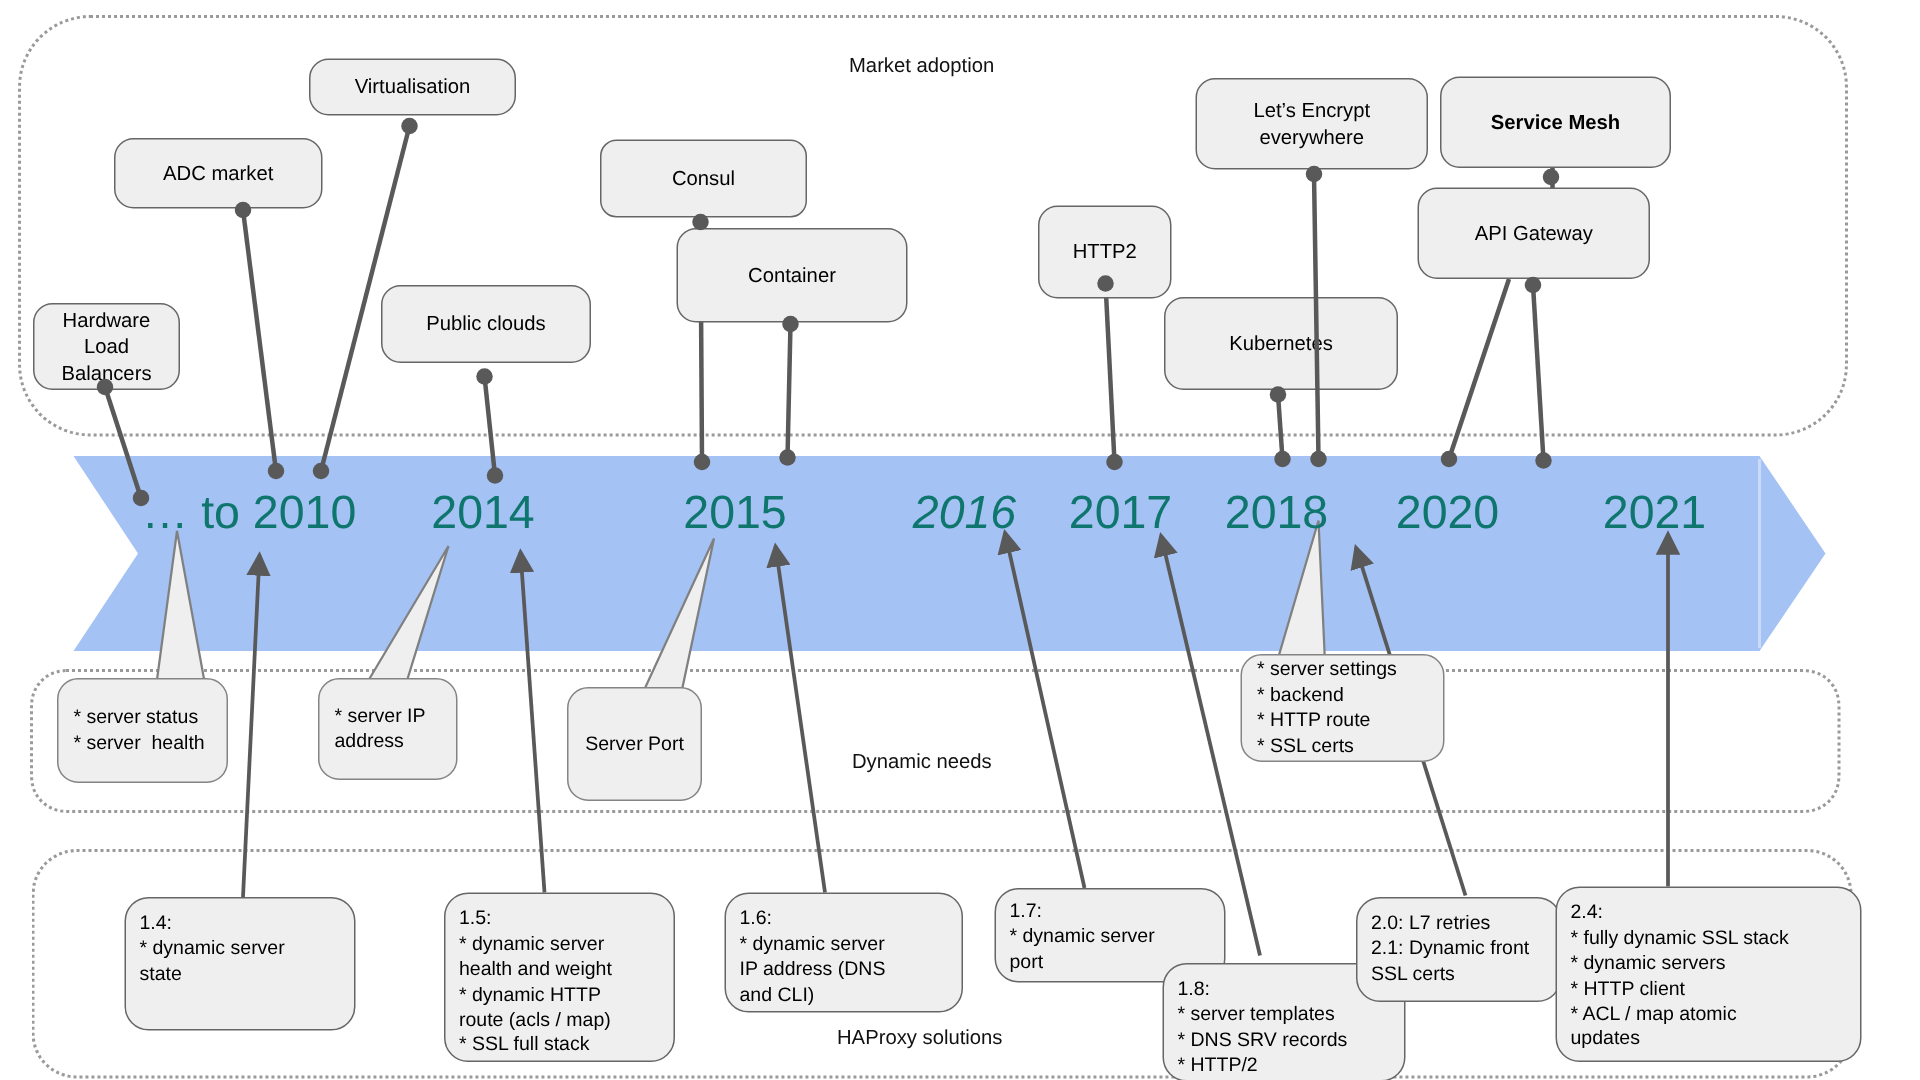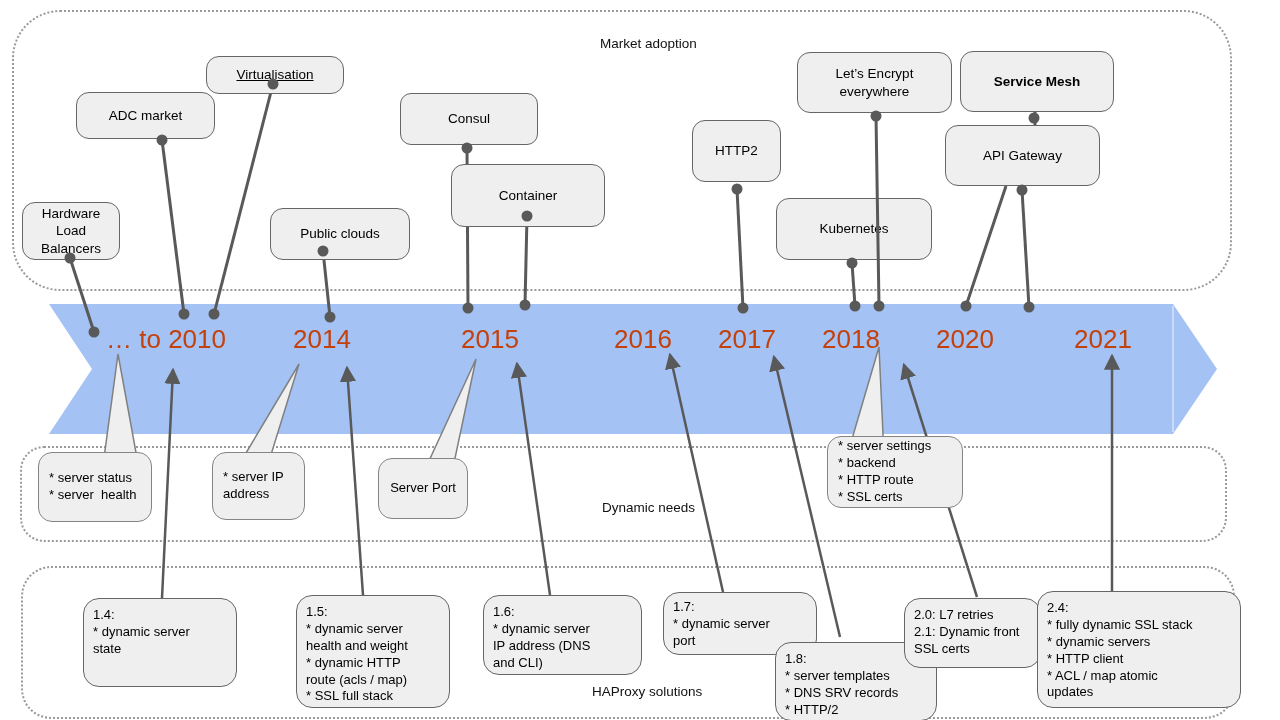--- a/index.html
+++ b/index.html
@@ -1,32 +1,32 @@
 <!DOCTYPE html>
 <html><head>
 <meta charset="utf-8">
 <style>
   html,body{margin:0;padding:0;background:#ffffff;}
   #stage{position:relative;width:1280px;height:720px;overflow:hidden;
          font-family:"Liberation Sans","DejaVu Sans",sans-serif;color:#000;}
   .region{position:absolute;border:2px dotted #9a9a9a;background:transparent;z-index:0;}
-  .rlabel{position:absolute;font-size:13.5px;color:#111;z-index:2;white-space:nowrap;margin-left:34px;}
+  .rlabel{position:absolute;font-size:13.5px;color:#111;z-index:2;white-space:nowrap;}
   svg.layer{position:absolute;left:0;top:0;z-index:1;pointer-events:none;}
   svg#layer-top{z-index:3;}
   .gbox{position:absolute;background:#efefef;border:1.5px solid #666666;border-radius:13px;
         display:flex;align-items:center;justify-content:center;text-align:center;
         font-size:13.5px;line-height:1.3;z-index:2;white-space:pre-wrap;}
   .sbox{position:absolute;background:#efefef;border:1.5px solid #666666;border-radius:16px;
         font-size:13px;line-height:1.3;z-index:2;white-space:pre-wrap;
         padding:8px 9px;box-sizing:border-box;overflow:hidden;}
   .bubble{position:absolute;background:#efefef;border:1.5px solid #848484;border-radius:14px;
         font-size:13px;line-height:1.3;z-index:2;white-space:pre-wrap;
         padding:7px 10px;box-sizing:border-box;display:flex;flex-direction:column;justify-content:center;}
   .bubble.center{align-items:center;text-align:center;}
-  .year{position:absolute;top:324px;transform:translateX(-50%);font-size:26px;color:#c2410c;
+  .year{position:absolute;top:324px;transform:translateX(-50%);font-size:31px;color:#0f766e;
         z-index:2;white-space:nowrap;text-align:center;}
 </style>
 </head>
 <body>
 
 <div id="stage">
 
   <div class="region" style="left:12px;top:10px;width:1216px;height:277px;border-radius:48px;"></div>
   <div class="region" style="left:20px;top:446px;width:1203px;height:92px;border-radius:24px;"></div>
   <div class="region" style="left:21px;top:566px;width:1210px;height:149px;border-radius:30px;"></div>
@@ -75,46 +75,46 @@
       <line x1="723" y1="592" x2="670" y2="355" marker-end="url(#arrowhead)"></line>
       <line x1="840" y1="637" x2="774" y2="357" marker-end="url(#arrowhead)"></line>
       <line x1="977" y1="597" x2="904" y2="365" marker-end="url(#arrowhead)"></line>
       <line x1="1112" y1="591" x2="1112" y2="356" marker-end="url(#arrowhead)"></line>
     </g>
   </svg>
 
   <div class="year" style="left:166px;">… to 2010</div>
   <div class="year" style="left:322px;">2014</div>
   <div class="year" style="left:490px;">2015</div>
-  <div class="year" style="left:643px;">2016</div>
+  <div class="year" style="left:643px;font-style:italic;">2016</div>
   <div class="year" style="left:747px;">2017</div>
   <div class="year" style="left:851px;">2018</div>
   <div class="year" style="left:965px;">2020</div>
   <div class="year" style="left:1103px;">2021</div>
 
   <div class="gbox" style="left:22px;top:202px;width:96px;height:56px;">Hardware
 Load
 Balancers</div>
   <div class="gbox" style="left:76px;top:92px;width:137px;height:45px;">ADC market</div>
-  <div class="gbox" style="left:206px;top:56px;width:136px;height:36px;text-decoration:underline;">Virtualisation</div>
-  <div class="gbox" style="left:254px;top:208px;width:138px;height:50px;margin-left:16px;">Public clouds</div>
+  <div class="gbox" style="left:206px;top:39px;width:136px;height:36px;">Virtualisation</div>
+  <div class="gbox" style="left:254px;top:190px;width:138px;height:50px;">Public clouds</div>
   <div class="gbox" style="left:400px;top:93px;width:136px;height:50px;border-radius:11px;">Consul</div>
-  <div class="gbox" style="left:451px;top:152px;width:152px;height:61px;margin-top:12px;">Container</div>
-  <div class="gbox" style="left:692px;top:120px;width:87px;height:60px;">HTTP2</div>
+  <div class="gbox" style="left:451px;top:152px;width:152px;height:61px;">Container</div>
+  <div class="gbox" style="left:692px;top:137px;width:87px;height:60px;">HTTP2</div>
   <div class="gbox" style="left:776px;top:198px;width:154px;height:60px;">Kubernetes</div>
   <div class="gbox" style="left:797px;top:52px;width:153px;height:59px;">Let’s Encrypt
 everywhere</div>
   <div class="gbox" style="left:960px;top:51px;width:152px;height:59px;font-weight:bold;">Service Mesh</div>
   <div class="gbox" style="left:945px;top:125px;width:153px;height:59px;">API Gateway</div>
 
   <div class="bubble" style="left:38px;top:452px;width:114px;height:70px;">* server status
 * server  health</div>
   <div class="bubble" style="left:212px;top:452px;width:93px;height:68px;">* server IP
 address</div>
-  <div class="bubble center" style="left:378px;top:458px;width:90px;height:61px;">Server Port</div>
+  <div class="bubble center" style="left:378px;top:458px;width:90px;height:76px;">Server Port</div>
   <div class="bubble" style="left:827px;top:436px;width:136px;height:72px;">* server settings
 * backend
 * HTTP route
 * SSL certs</div>
 
   <div class="sbox" style="left:83px;top:598px;width:154px;height:89px;">1.4:
 * dynamic server
 state</div>
   <div class="sbox" style="left:296px;top:595px;width:154px;height:113px;">1.5:
 * dynamic server

